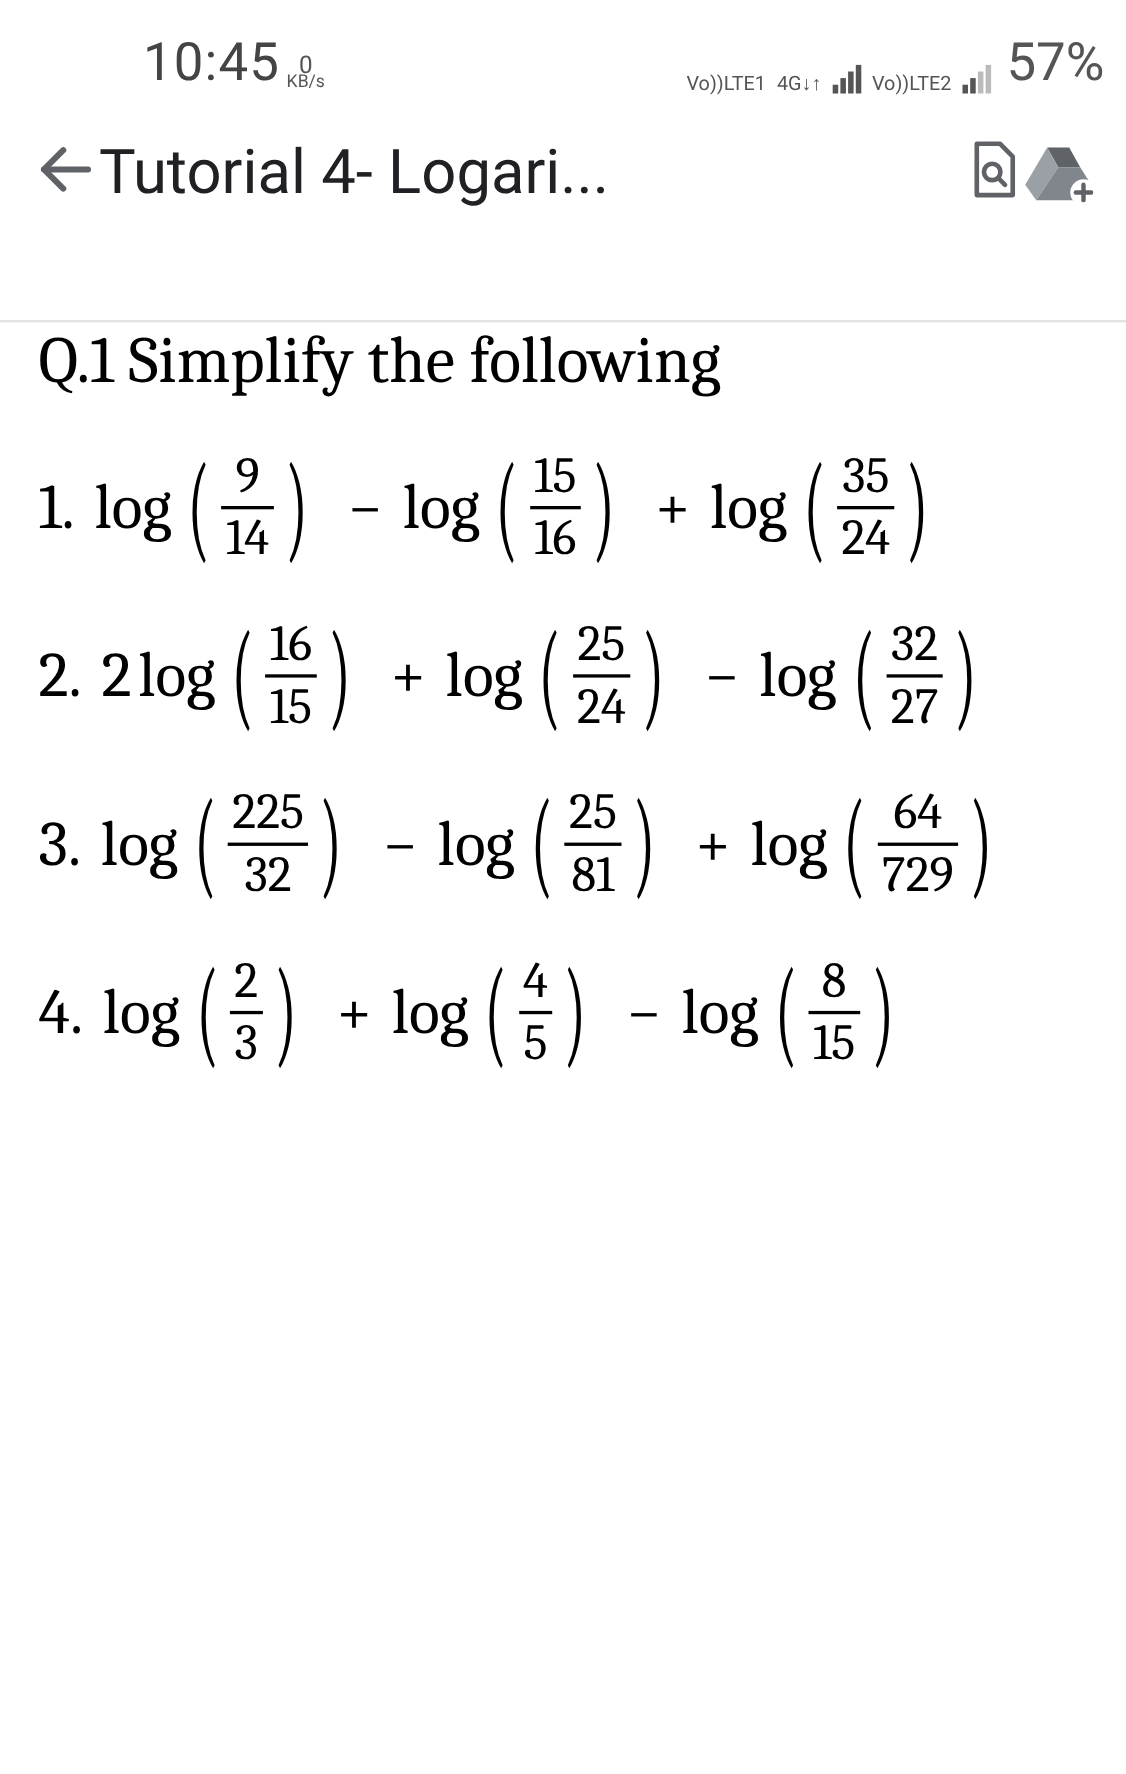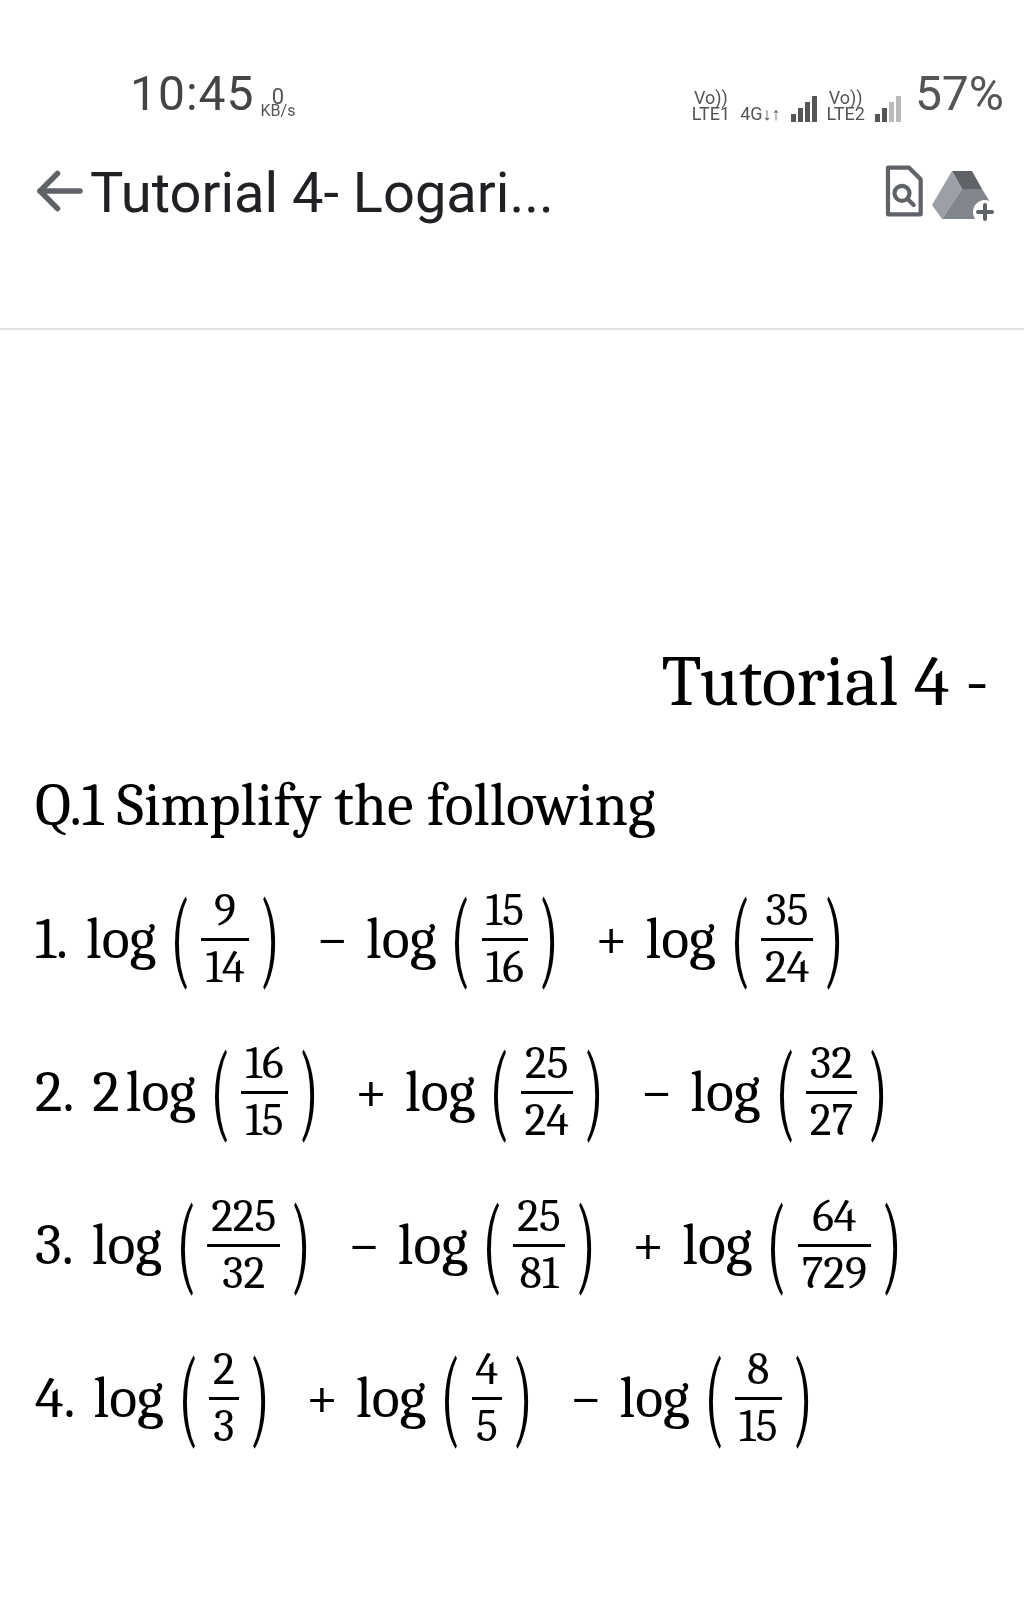--- a/index.html
+++ b/index.html
@@ -12,29 +12,28 @@
     overflow:hidden;
   }
   
   .status-bar {
     display:flex;
     align-items:flex-end;
     justify-content:space-between;
     padding:28px 20px 8px 130px;
     font-size:40px;
     color:#555;
-    margin-top:37px;
   }
   .status-left { display:flex; align-items:flex-end; gap:6px; }
   .clock { font-size:48px; color:#444; font-weight:400; letter-spacing:1px;}
   .kbs { display:flex; flex-direction:column; align-items:center; line-height:0.8; font-size:20px; color:#555; margin-bottom:4px;}
   .kbs .top{font-size:22px;}
   .kbs .bot{font-size:16px;}
   .status-right { display:flex; align-items:flex-end; gap:10px; font-size:22px; color:#555;}
-  .lte-block{display:flex;flex-direction:column;align-items:center;line-height:0.9;font-size:18px;}
+  .lte-block{display:flex;flex-direction:row;align-items:center;line-height:0.9;font-size:18px;}
   .sig{display:inline-flex;align-items:flex-end;gap:2px;height:28px;}
   .sig span{width:5px;background:#555;}
   .sig .b1{height:8px;}
   .sig .b2{height:14px;}
   .sig .b3{height:20px;}
   .sig .b4{height:26px;}
   .sig.low .b3,.sig.low .b4{background:#bbb;}
   .fourg{display:flex;flex-direction:row;align-items:center;line-height:0.9;font-size:18px;}
   .batt { font-size:48px; color:#555; font-weight:400; margin-left:4px;}
   
@@ -164,21 +163,20 @@
       <line x1="55" y1="40" x2="55" y2="54" stroke="#5f6368" stroke-width="4" stroke-linecap="round"></line>
       <line x1="48" y1="47" x2="62" y2="47" stroke="#5f6368" stroke-width="4" stroke-linecap="round"></line>
     </svg>
   </span>
 </div>
 
 <div class="divider-gap"></div>
 <div class="hr"></div>
 
 <div class="doc">
-  <div class="tut-title">Tutorial 4 -</div>
   <div class="qhead">Q.1 Simplify the following</div>
   <div id="items">
       <div class="item">
         <span class="num">1.</span>
         <span class="expr">
           <span class="fn">log</span>
           <span class="paren">
             <span class="lp">(</span>
             <span class="frac">
               <span class="fnume">9</span>

